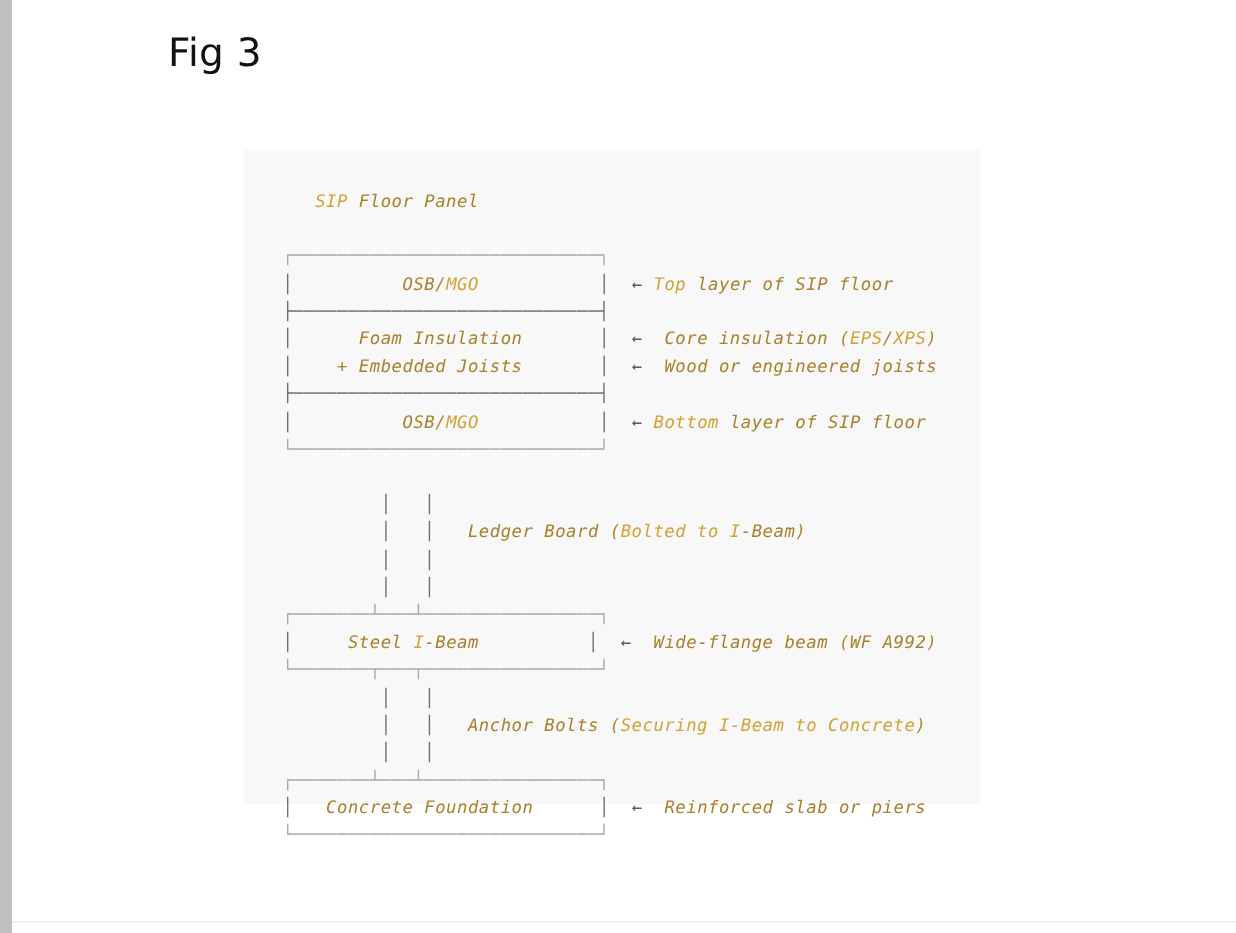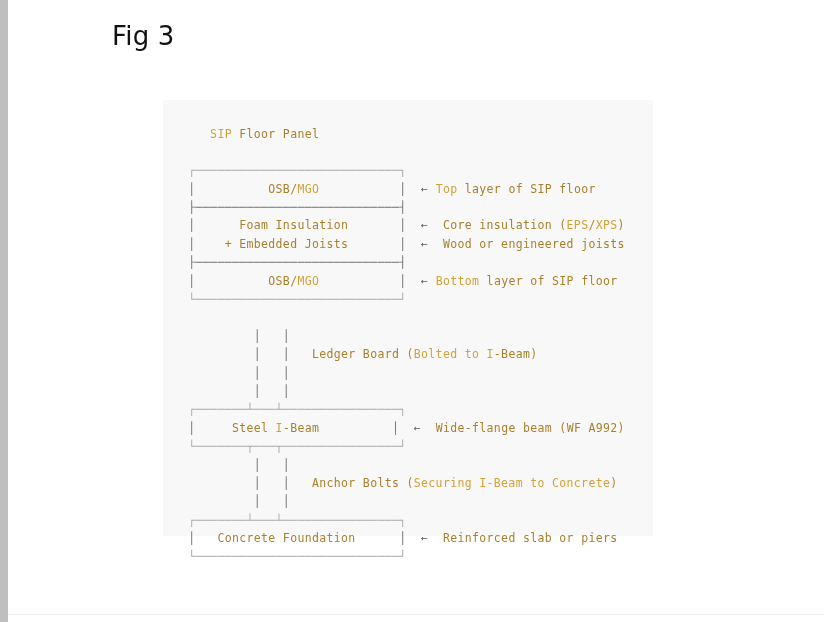--- a/index.html
+++ b/index.html
@@ -57,21 +57,21 @@
     position: absolute;
     left: 18px;
     top: 13px;
     font-family: "DejaVu Sans Mono", "Liberation Mono", monospace;
     font-size: 11.5px;
     line-height: 18.4px;
     white-space: pre;
     color: #b5882a;
     letter-spacing: 0.35px;
   }
-  .ln { display: block; height: 18.4px; }
+  .ln { display: block; height: 18.4px; font-style: italic; }
   
   .k  { color: #d2a236; }   
   .s  { color: #a9802c; }   
   .p  { color: #b08530; }   
   .r  { color: #5a5a5a; }   
   .bx { color: #6e6e6e; }   
   .bxl{ color: #a8a8a8; }   
 </style>
 </head>
 <body>

